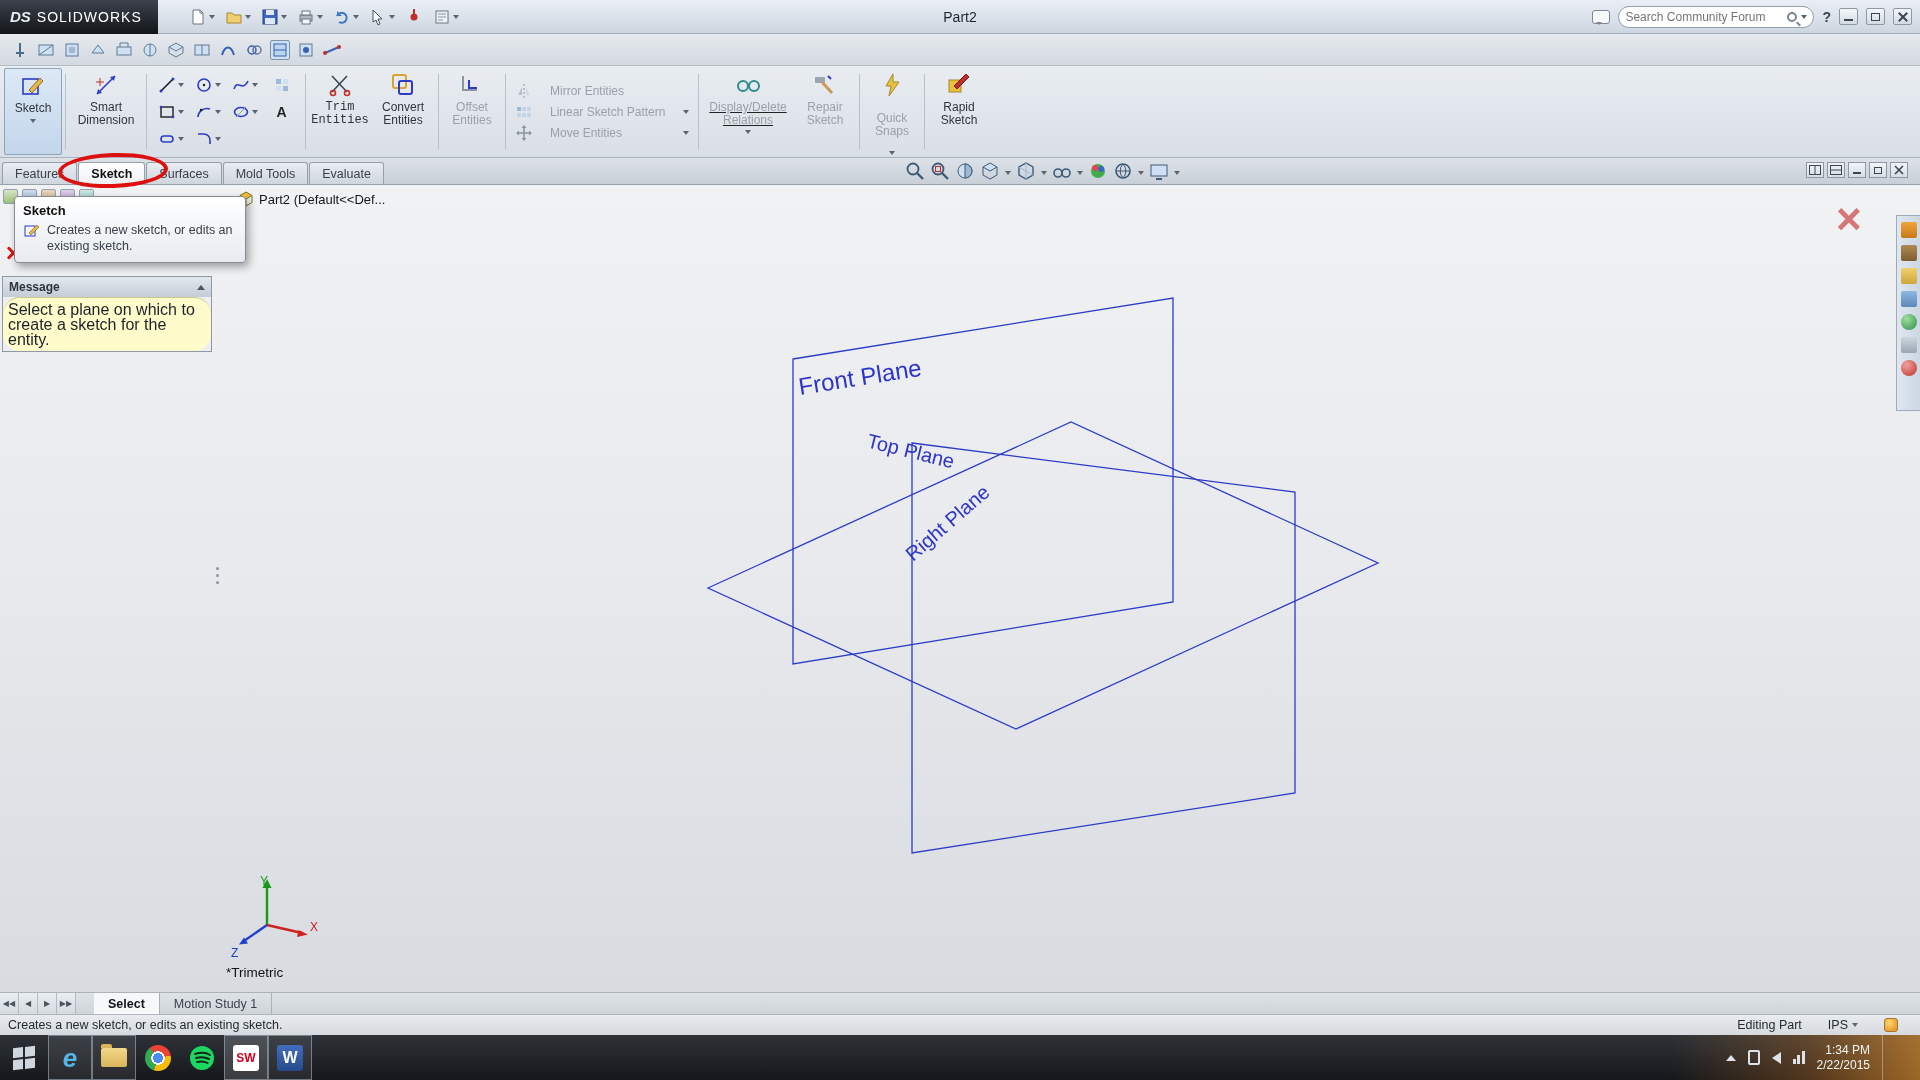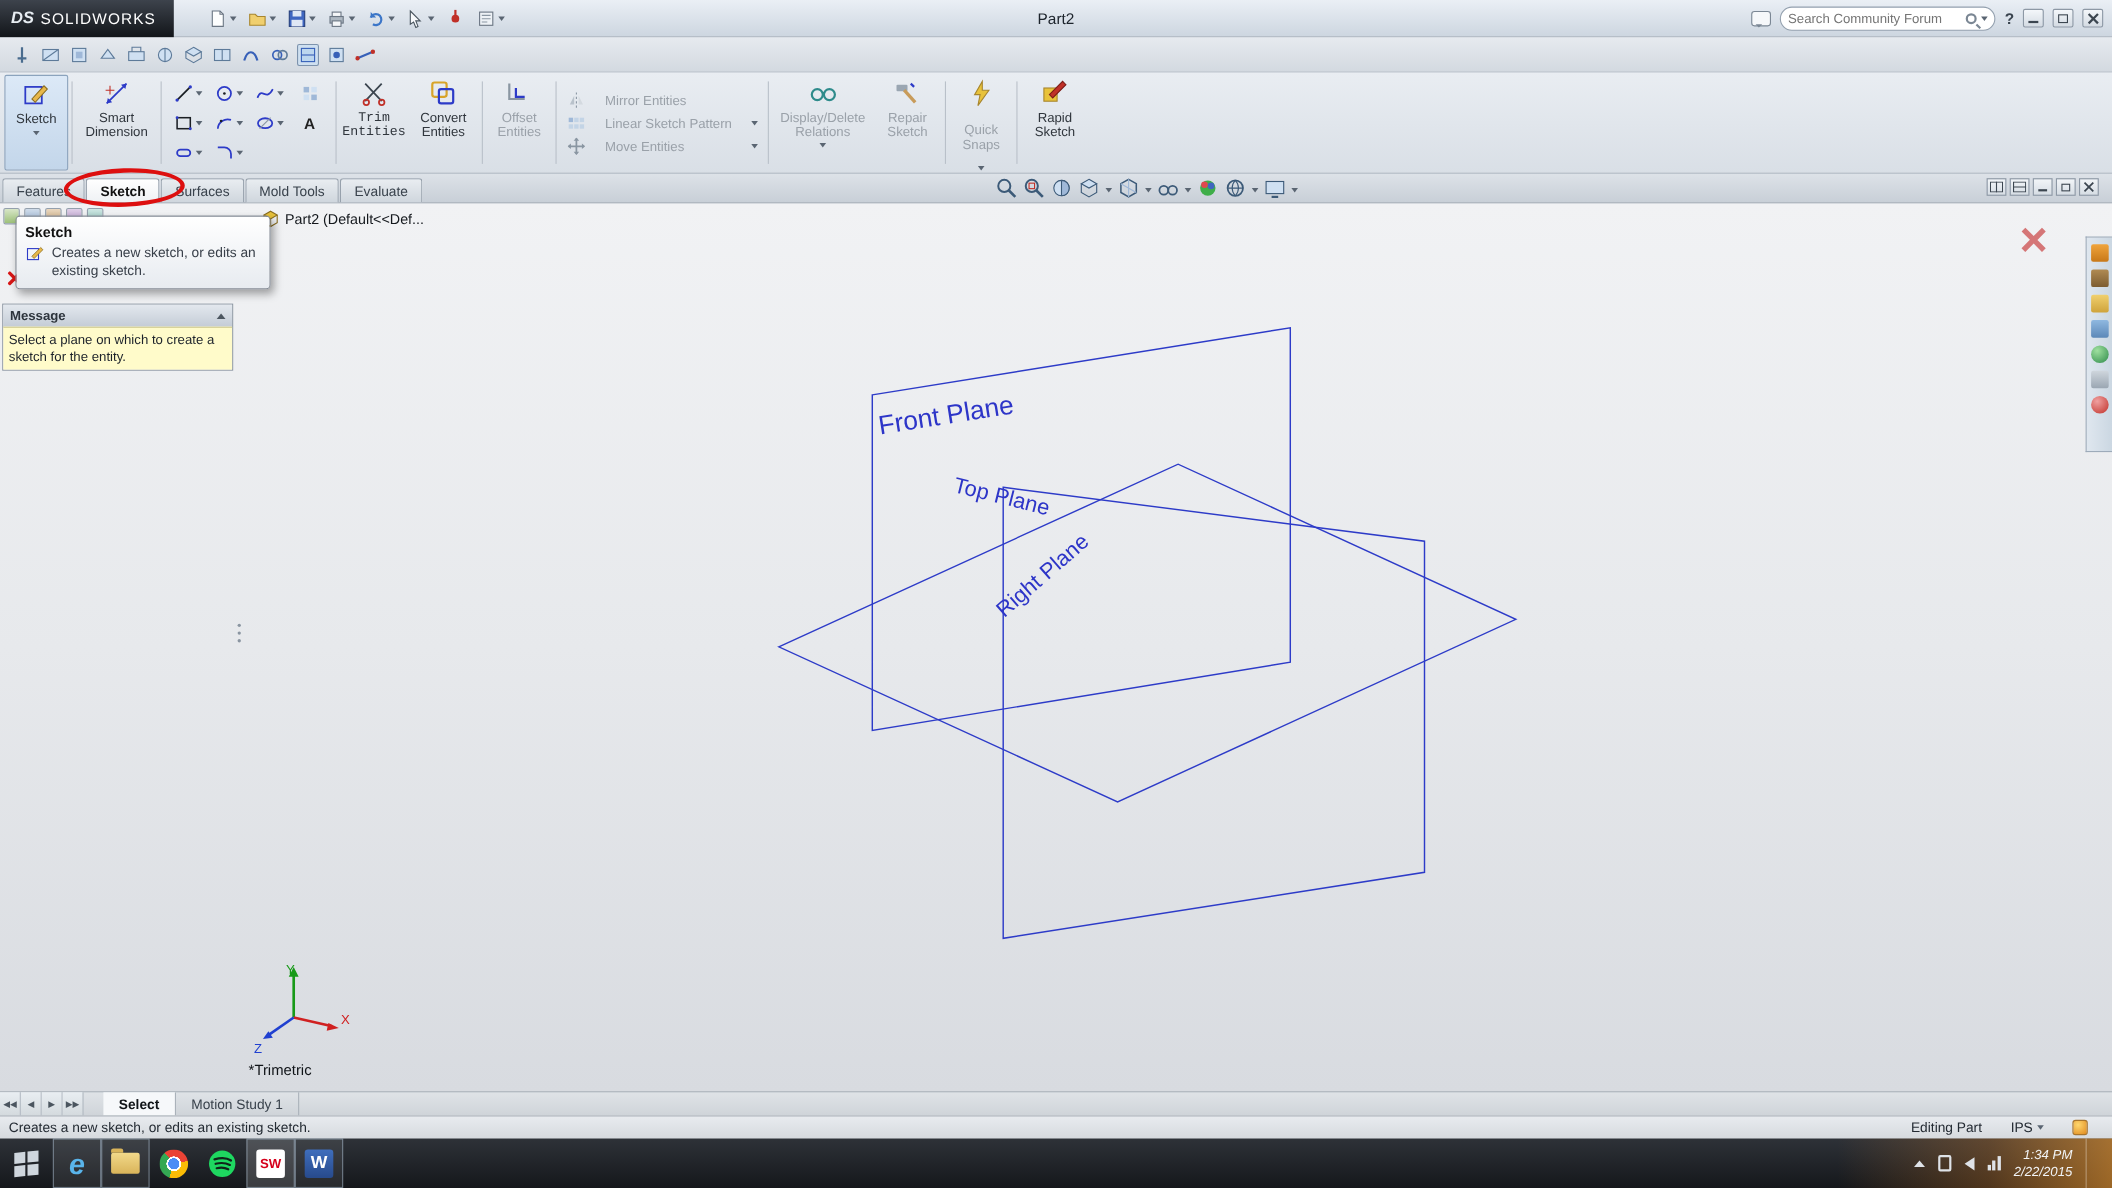--- a/index.html
+++ b/index.html
@@ -102,21 +102,21 @@
 
   .cancel-x { position:absolute; left:5px; top:60px; width:16px; height:16px; z-index:5; }
   .cancel-x::before,.cancel-x::after { content:""; position:absolute; left:7px; top:0; width:3px; height:16px; background:#d81616; border-radius:1px; }
   .cancel-x::before { transform:rotate(45deg);} .cancel-x::after{ transform:rotate(-45deg);}
 
   .msg-panel { position:absolute; left:2px; top:91px; width:210px; z-index:10;
     border:1px solid #8f99a5; }
   .msg-head { height:20px; background:linear-gradient(#e3e8ee,#c4ccd6); display:flex; align-items:center;
     justify-content:space-between; padding:0 6px; font-size:12px; font-weight:bold; color:#2d343c; }
   .chev-up { width:0; height:0; border-left:4px solid transparent; border-right:4px solid transparent; border-bottom:5px solid #4c5660; }
-  .msg-body { background:#fffbca; border-top:1px solid #cfc98e; padding:4px 5px; font-size:12px; color:#1c222a; line-height:15px; }
+  .msg-body { background:#fffbca; border-top:1px solid #cfc98e; padding:4px 5px; font-size:16px; color:#1c222a; line-height:15px;border-radius:17px; }
 
   .grip { position:absolute; left:214px; top:382px; width:6px; height:30px; display:flex; flex-direction:column; gap:4px; align-items:center; }
   .grip i { width:3px; height:3px; background:#8a95a1; border-radius:50%; }
 
   .triad { position:absolute; left:230px; top:688px; }
   .trimetric { position:absolute; left:226px; top:780px; font-size:13.5px; color:#101418; }
 
   
   .bottomtabs { position:absolute; top:992px; left:0; width:1920px; height:22px;
     background:linear-gradient(#dfe3e7,#cfd4d9); border-top:1px solid #aab2ba; display:flex; align-items:stretch; }
@@ -145,21 +145,21 @@
   .ie-e { font-size:26px; font-style:italic; font-weight:bold; color:#59b4ea; line-height:26px; }
   .folder-ic { width:26px; height:19px; background:linear-gradient(#f2d98a,#d9b45a); border-radius:2px; position:relative; }
   .folder-ic::before { content:""; position:absolute; top:-4px; left:0; width:11px; height:4px; background:#d9b45a; border-radius:2px 2px 0 0; }
   .chrome-ic { width:26px; height:26px; border-radius:50%;
     background:radial-gradient(circle at 50% 50%, #4b8cf5 0 27%, #fff 28% 36%, rgba(0,0,0,0) 37%),
       conic-gradient(from -40deg, #ea4335 0 33%, #fbbc05 0 66%, #34a853 0 100%); }
   .sw-tile { width:26px; height:26px; background:#fff; border-radius:3px; display:flex; align-items:center; justify-content:center;
     color:#d6001c; font-weight:bold; font-size:12px; }
   .word-tile { width:26px; height:26px; background:linear-gradient(#3f6ebd,#274a8c); border-radius:3px;
     display:flex; align-items:center; justify-content:center; color:#fff; font-weight:bold; font-size:16px; }
-  .tray { margin-left:auto; display:flex; align-items:center; gap:12px; padding-right:16px; z-index:2;font-style:italic; }
+  .tray { margin-left:auto; display:flex; align-items:center; gap:12px; padding-right:30px; z-index:2; }
   .tray-up { width:0; height:0; border-left:5px solid transparent; border-right:5px solid transparent; border-bottom:6px solid #dfe3e8; }
   .tray-ic { display:flex; align-items:flex-end; gap:1.5px; }
   .bar { width:3px; background:#dfe3e8; }
   .speaker { width:0; height:0; border-top:6px solid transparent; border-bottom:6px solid transparent; border-right:9px solid #dfe3e8; }
   .tablet-ic { width:12px; height:15px; border:2px solid #dfe3e8; border-radius:2px; }
   .clock { text-align:right; color:#f2f4f6; font-size:12px; line-height:15px; }
   .show-desktop { width:8px; height:45px; border-left:1px solid rgba(255,255,255,.35); }
 </style>
 </head>
 <body>
@@ -513,21 +513,21 @@
               <path d="M8 0 l2.5 3 h-5 z M8 16 l2.5-3 h-5 z M0 8 l3-2.5 v5 z M16 8 l-3-2.5 v5 z" fill="#8a96a2"></path>
             </svg>
           </span>
         <span class="rowlbl">Move Entities</span>
         <span class="caret"></span>
       </span>
     </div>
 
     <div class="vsep"></div>
 
-    <div class="big-btn disabled" style="width:92px;">
+    <div class="big-btn disabled" style="width:92px;text-decoration:underline;">
       <span class="ic24">
         <svg width="26" height="26" viewBox="0 0 26 26">
             <circle cx="8" cy="14" r="5" fill="none" stroke="#2e8b8b" stroke-width="2"></circle>
             <circle cx="19" cy="14" r="5" fill="none" stroke="#2e8b8b" stroke-width="2"></circle>
             <path d="M13 13 a2 2 0 0 1 2 0" fill="none" stroke="#2e8b8b" stroke-width="2"></path>
           </svg>
       </span>
       <span class="lbl">Display/Delete Relations</span>
       <span class="caret" style="margin-top:3px;"></span>
     </div>

